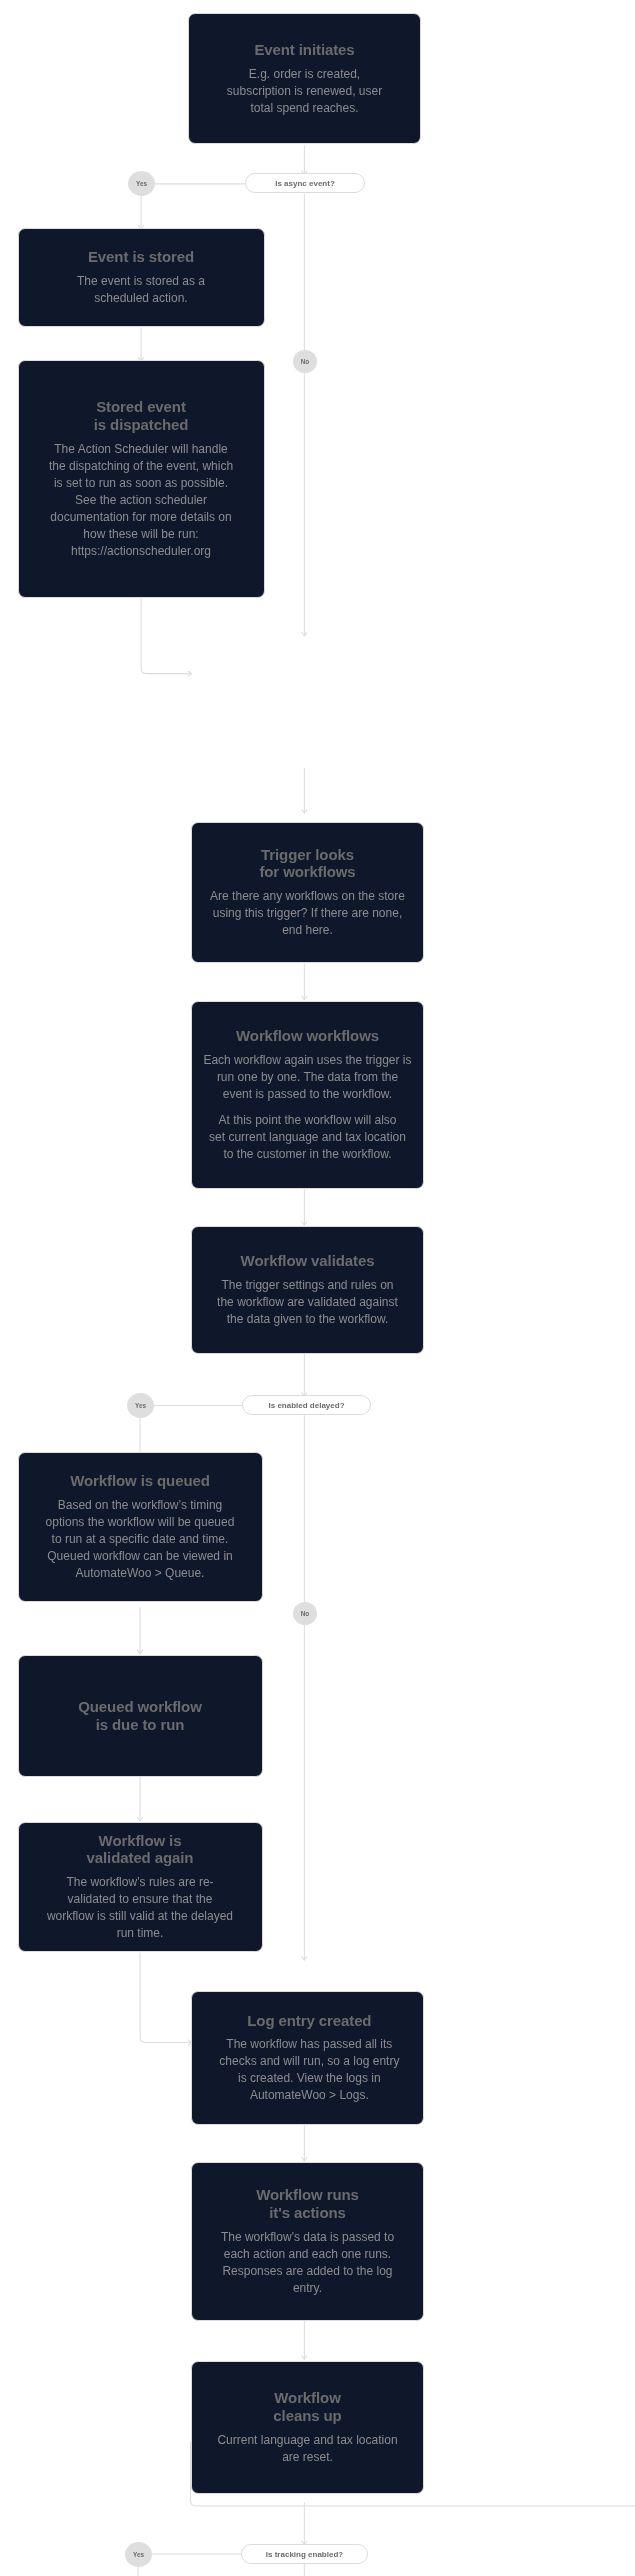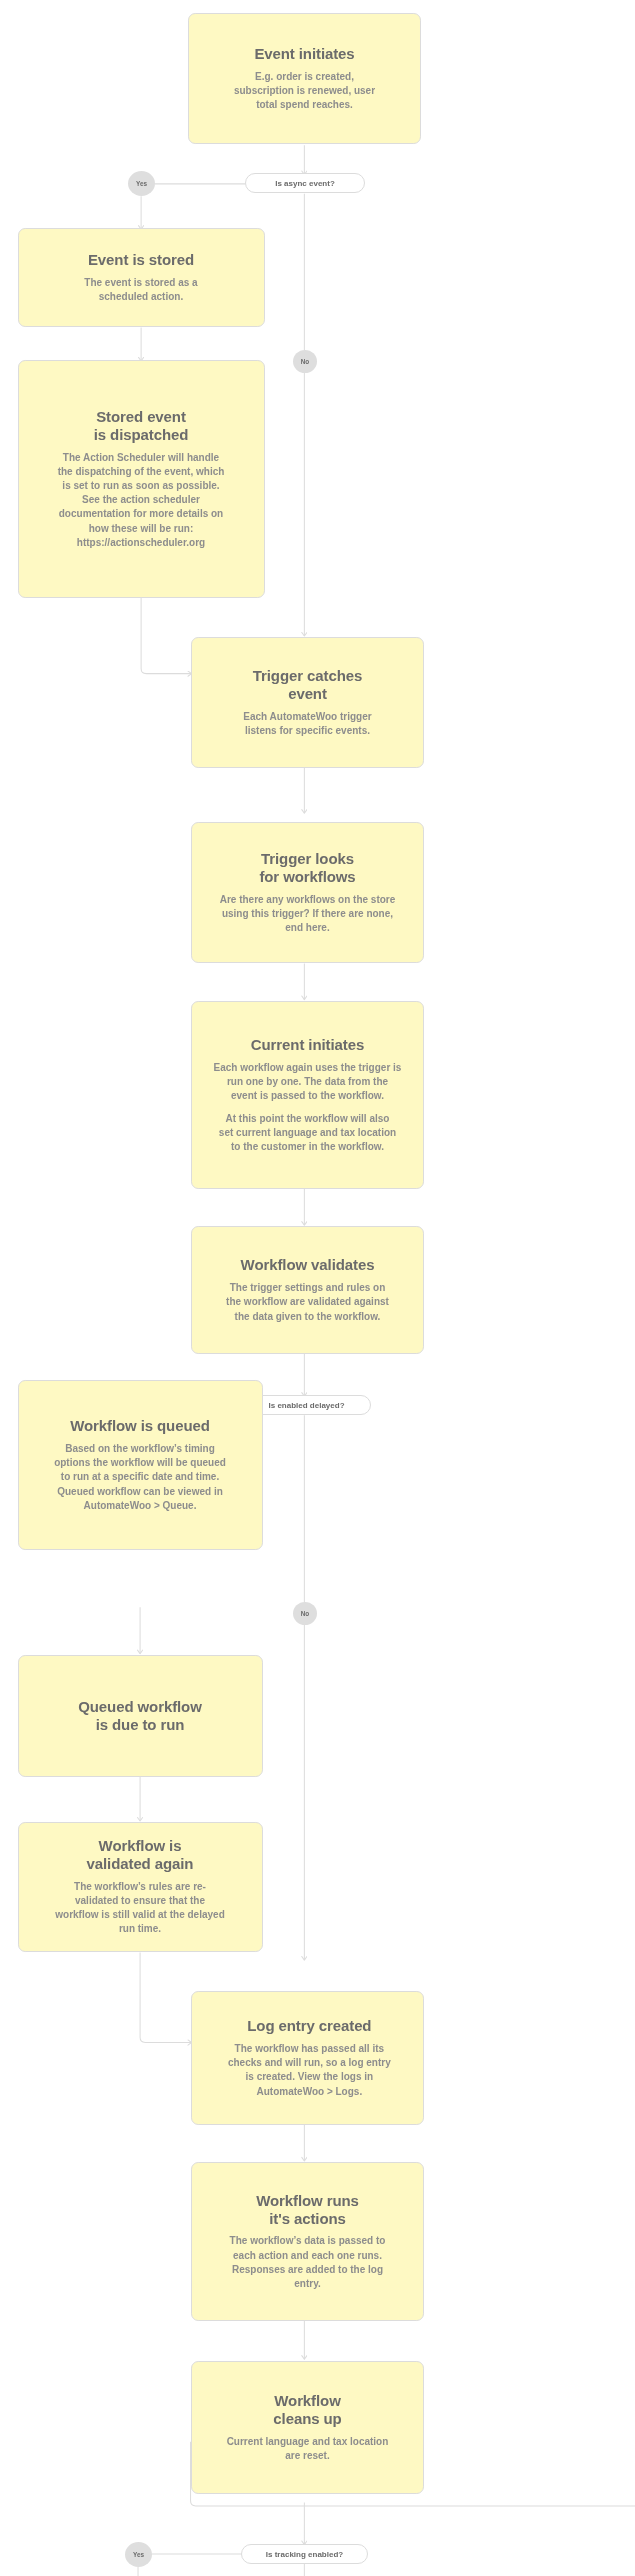--- a/index.html
+++ b/index.html
@@ -21,40 +21,40 @@
     top: 0;
     width: 635px;
     height: 2934px;
     pointer-events: none;
   }
   .node {
     position: absolute;
     box-sizing: border-box;
     border: 1px solid #dcdcdc;
     border-radius: 7.2px;
-    background: #fef9c3;
+    background: #0f172a;
     display: flex;
     flex-direction: column;
     align-items: center;
     justify-content: center;
     text-align: center;
     padding: 9.3px 11.3px;
   }
   .node .title {
     font-size: 15px;
     font-weight: bold;
     color: #6b6b6b;
     line-height: 1.18;
     letter-spacing: -0.1px;
     margin: 0;
     white-space: pre-line;
   }
   .node .desc {
-    font-size: 10px;
-    font-weight: bold;
+    font-size: 12px;
+    font-weight: normal;
     color: #8d8d8d;
     line-height: 1.42;
     margin: 7.2px 0 0 0;
     white-space: pre-line;
   }
   .node .desc + .desc {
     margin-top: 8.2px;
   }
   .decision {
     position: absolute;
@@ -171,57 +171,51 @@
 is dispatched</div>
     <div class="desc">The Action Scheduler will handle
 the dispatching of the event, which
 is set to run as soon as possible.
 See the action scheduler
 documentation for more details on
 how these will be run:
 https://actionscheduler.org</div>
   </div>
 
-  <div class="node" style="left:191px; top:637px; width:233px; height:131px;">
-    <div class="title">Trigger catches
-event</div>
-    <div class="desc">Each AutomateWoo trigger
-listens for specific events.</div>
-  </div>
 
   <div class="node" style="left:191px; top:822px; width:233px; height:141px;">
     <div class="title">Trigger looks
 for workflows</div>
     <div class="desc">Are there any workflows on the store
 using this trigger? If there are none,
 end here.</div>
   </div>
 
   <div class="node" style="left:191px; top:1001px; width:233px; height:188px;">
-    <div class="title">Current initiates</div>
+    <div class="title">Workflow workflows</div>
     <div class="desc">Each workflow again uses the trigger is
 run one by one. The data from the
 event is passed to the workflow.</div>
     <div class="desc">At this point the workflow will also
 set current language and tax location
 to the customer in the workflow.</div>
   </div>
 
   <div class="node" style="left:191px; top:1226px; width:233px; height:128px;">
     <div class="title">Workflow validates</div>
     <div class="desc">The trigger settings and rules on
 the workflow are validated against
 the data given to the workflow.</div>
   </div>
 
   <div class="decision" style="left:242px; top:1395px; width:129px; height:20px;">Is enabled delayed?</div>
   <div class="pill" style="left:127px; top:1393px; width:27px; height:25px;">Yes</div>
   <div class="pill" style="left:293px; top:1602px; width:24px; height:23px;">No</div>
 
-  <div class="node" style="left:17.5px; top:1380px; width:245px; height:170px;">
+  <div class="node" style="left:17.5px; top:1452px; width:245px; height:150px;">
     <div class="title">Workflow is queued</div>
     <div class="desc">Based on the workflow’s timing
 options the workflow will be queued
 to run at a specific date and time.
 Queued workflow can be viewed in
 AutomateWoo &gt; Queue.</div>
   </div>
 
   <div class="node" style="left:17.5px; top:1655px; width:245px; height:122px;">
     <div class="title">Queued workflow

